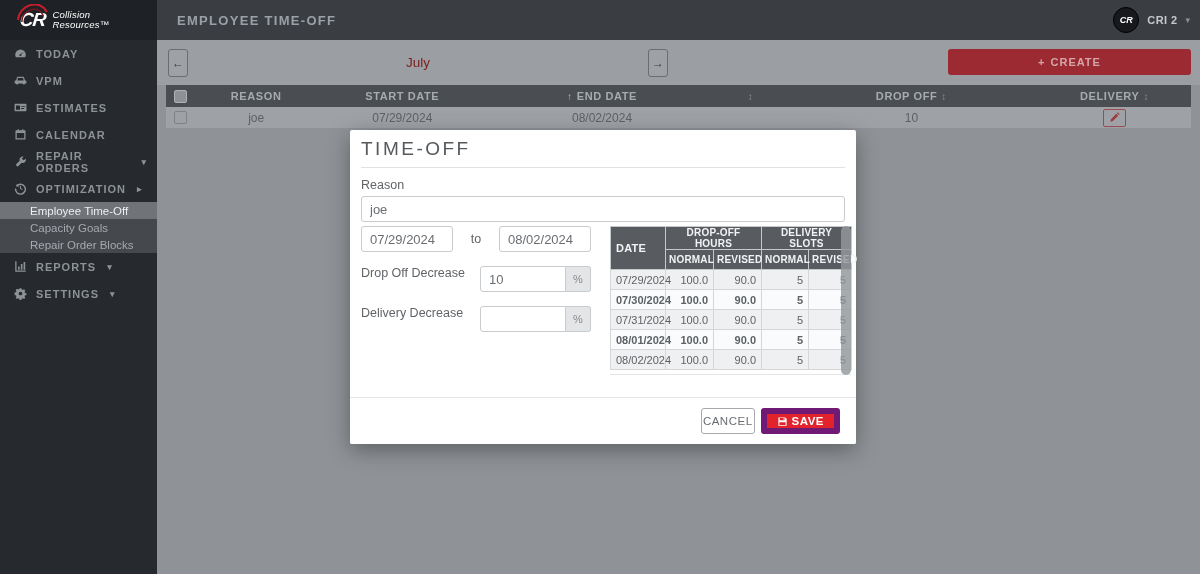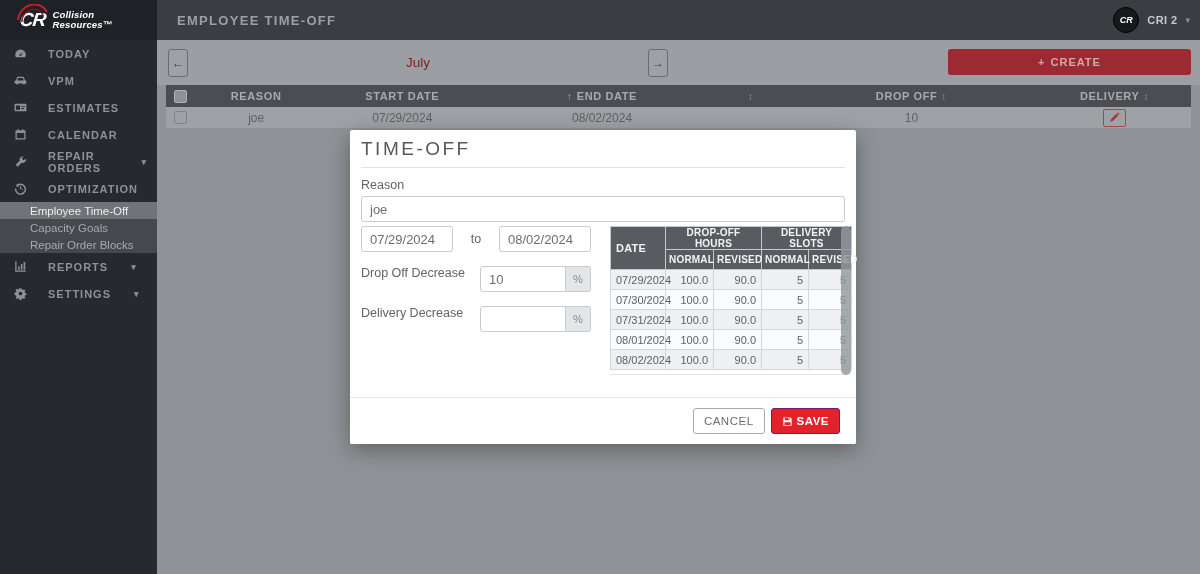--- a/index.html
+++ b/index.html
@@ -9,29 +9,29 @@
     background:#8f9397;
     position:relative;
     overflow:hidden;
     color:#5d6165;
   }
   
   .topbar { position:absolute; left:0; top:0; width:1200px; height:40px; background:#3a3e43; z-index:5; }
   .brand { position:absolute; left:0; top:0; width:157px; height:40px; background:#1e2125; display:flex; align-items:center; padding-left:20px; gap:7px; }
   .brand-mark { position:relative; font-style:italic; font-weight:bold; font-size:19px; color:#fff; letter-spacing:-1px; transform:skewX(-6deg); }
   .brand-mark svg { position:absolute; left:-8px; top:-5px; }
-  .brand-text { font-style:italic; font-weight:bold; font-size:9.5px; line-height:10.5px; color:#fff; letter-spacing:.2px; }
+  .brand-text { font-style:italic; font-weight:normal; font-size:9.5px; line-height:10.5px; color:#fff; letter-spacing:.2px; }
   .page-title { position:absolute; left:177px; top:0; height:40px; display:flex; align-items:center; font-size:13px; font-weight:bold; letter-spacing:1.3px; color:#9aa0a5; }
   .user-menu { position:absolute; right:10px; top:0; height:40px; display:flex; align-items:center; gap:8px; cursor:pointer; }
   .avatar { width:26px; height:26px; border-radius:50%; background:#17191c; display:flex; align-items:center; justify-content:center; font-style:italic; font-weight:bold; font-size:9px; color:#fff; border:1px solid #000; }
   .user-name { font-size:11px; font-weight:bold; color:#c6c9cc; letter-spacing:.4px; }
   .user-caret { font-size:9px; color:#8d9195; }
   
   .sidebar { position:absolute; left:0; top:40px; width:157px; height:534px; background:#26292d; z-index:4; }
-  .side-item { height:27px; display:flex; align-items:center; gap:21px; padding:0 10px 0 14px; font-size:11px; font-weight:bold; letter-spacing:1px; color:#8d9296; cursor:pointer; }
+  .side-item { height:27px; display:flex; align-items:center; gap:9px; padding:0 10px 0 14px; font-size:11px; font-weight:bold; letter-spacing:1px; color:#8d9296; cursor:pointer; }
   .side-item .icn { width:13px; height:13px; flex:0 0 13px; display:flex; align-items:center; justify-content:center; color:#8d9296; }
   .side-item .caret { font-size:9px; margin-left:2px; color:#8d9296; }
   .submenu { background:#45484d; }
   .sub-item { height:17px; display:flex; align-items:center; padding-left:30px; font-size:11.5px; color:#a6aaae; cursor:pointer; }
   .sub-item.active { background:#707478; color:#eceef0; }
   
   .content { position:absolute; left:157px; top:40px; width:1043px; height:534px; background:#8f9397; }
   .toolbar { position:relative; height:45px; background:#9b9fa3; }
   .month-nav { position:absolute; left:11px; top:0; width:500px; height:45px; display:flex; align-items:center; justify-content:space-between; }
   .nav-btn { width:20px; height:28px; border:1px solid #696d71; border-radius:3px; background:#9ea2a6; color:#3a3e42; font-size:12px; display:flex; align-items:center; justify-content:center; cursor:pointer; }
@@ -71,26 +71,26 @@
   .adj-wrap { position:relative; margin-top:4px; height:149px; border-bottom:1px solid #e3e5e7; }
   table.adj { border-collapse:collapse; width:241px; table-layout:fixed; }
   table.adj th { background:#585c61; color:#f2f3f4; border:1px solid #c6c9cb; font-size:10px; font-weight:bold; letter-spacing:.2px; padding:0 3px; }
   table.adj th.h-date { font-size:11px; text-align:left; padding-left:5px; }
   table.adj td { border:1px solid #d4d6d8; font-size:11px; color:#5d6165; padding:0 5px; height:20px; }
   table.adj .r1 th { height:21px; }
   table.adj .r2 th { height:20px; }
   table.adj td.d { text-align:left; }
   table.adj td.n { text-align:right; }
   table.adj tr.odd td { background:#eff0f1; }
-  table.adj tr.even td { background:#fafbfc; }
+  table.adj tr.even td { background:#fafbfc;font-weight:bold; }
   .adj-scrollbar { position:absolute; top:0; right:0; width:10px; height:149px; background:rgba(148,152,156,.82); border-radius:5px; cursor:pointer; }
   
   .modal-footer { position:absolute; left:0; bottom:0; width:100%; height:47px; border-top:1px solid #e2e4e6; display:flex; align-items:center; justify-content:flex-end; gap:6px; padding-right:16px; background:#fff; border-radius:0 0 2px 2px; }
-  .cancel-btn { height:26px; padding:0 10px; background:#fff; border:1px solid #a7abaf; border-radius:3px; font-size:11.5px; letter-spacing:.5px; color:#6a6e72; cursor:pointer; font-family:"Liberation Sans",sans-serif; }
-  .save-btn { height:26px; padding:0 10px; background:#e2232b; border:1px solid #701a75; border-radius:3px; font-size:11.5px; font-weight:bold; letter-spacing:.5px; color:#fff; cursor:pointer; display:flex; align-items:center; gap:4px; font-family:"Liberation Sans",sans-serif; }
+  .cancel-btn { height:26px; padding:0 1px; background:#fff; border:1px solid #a7abaf; border-radius:3px; font-size:11.5px; letter-spacing:.5px; color:#6a6e72; cursor:pointer; font-family:"Liberation Sans",sans-serif; }
+  .save-btn { height:26px; padding:0 10px; background:#e2232b; border:6px solid #701a75; border-radius:3px; font-size:11.5px; font-weight:bold; letter-spacing:.5px; color:#fff; cursor:pointer; display:flex; align-items:center; gap:4px; font-family:"Liberation Sans",sans-serif; }
   svg { display:block; }
 </style>
 </head>
 <body>
 
 <div class="topbar">
   <div class="brand">
     <span class="brand-mark">
       <svg width="44" height="26" viewBox="0 0 44 26">
         <path d="M6 16 A15 15 0 0 1 34 8" fill="none" stroke="#c41e2a" stroke-width="2"></path>

